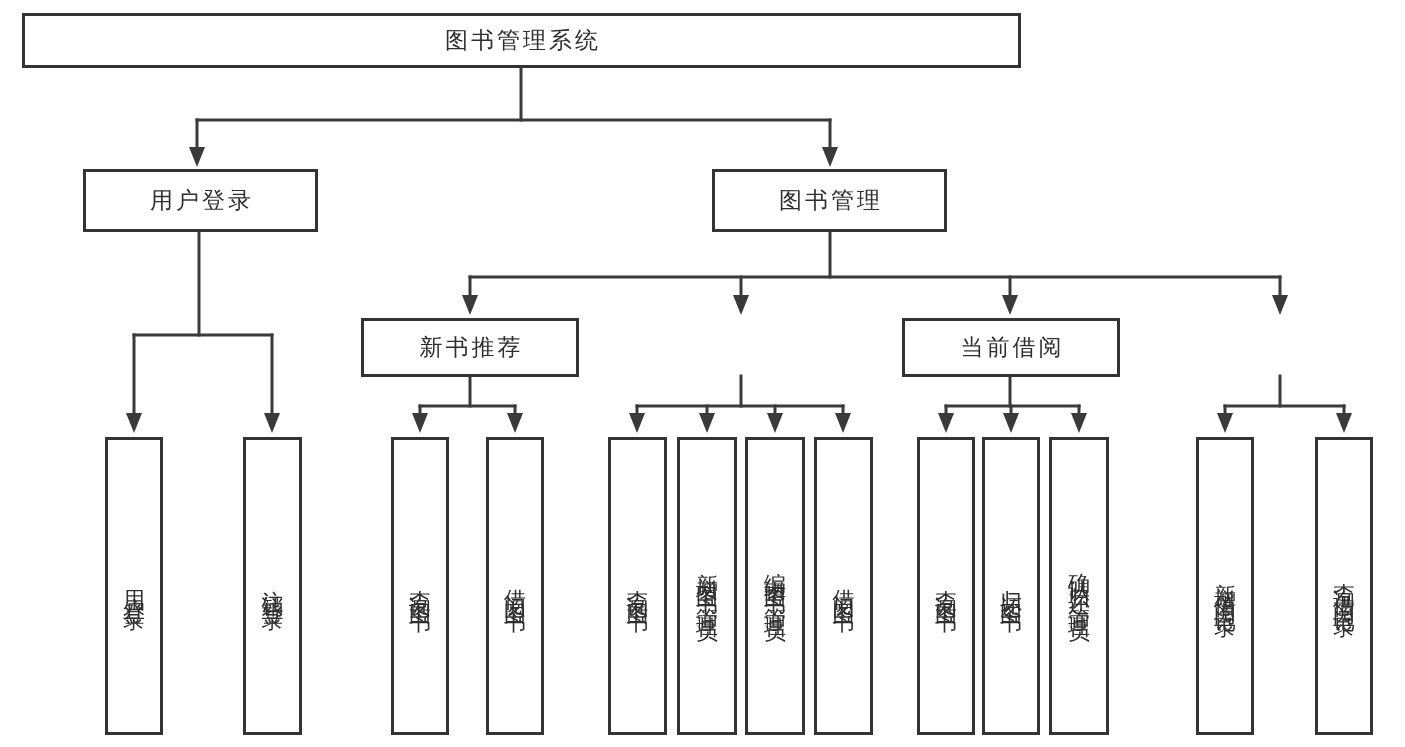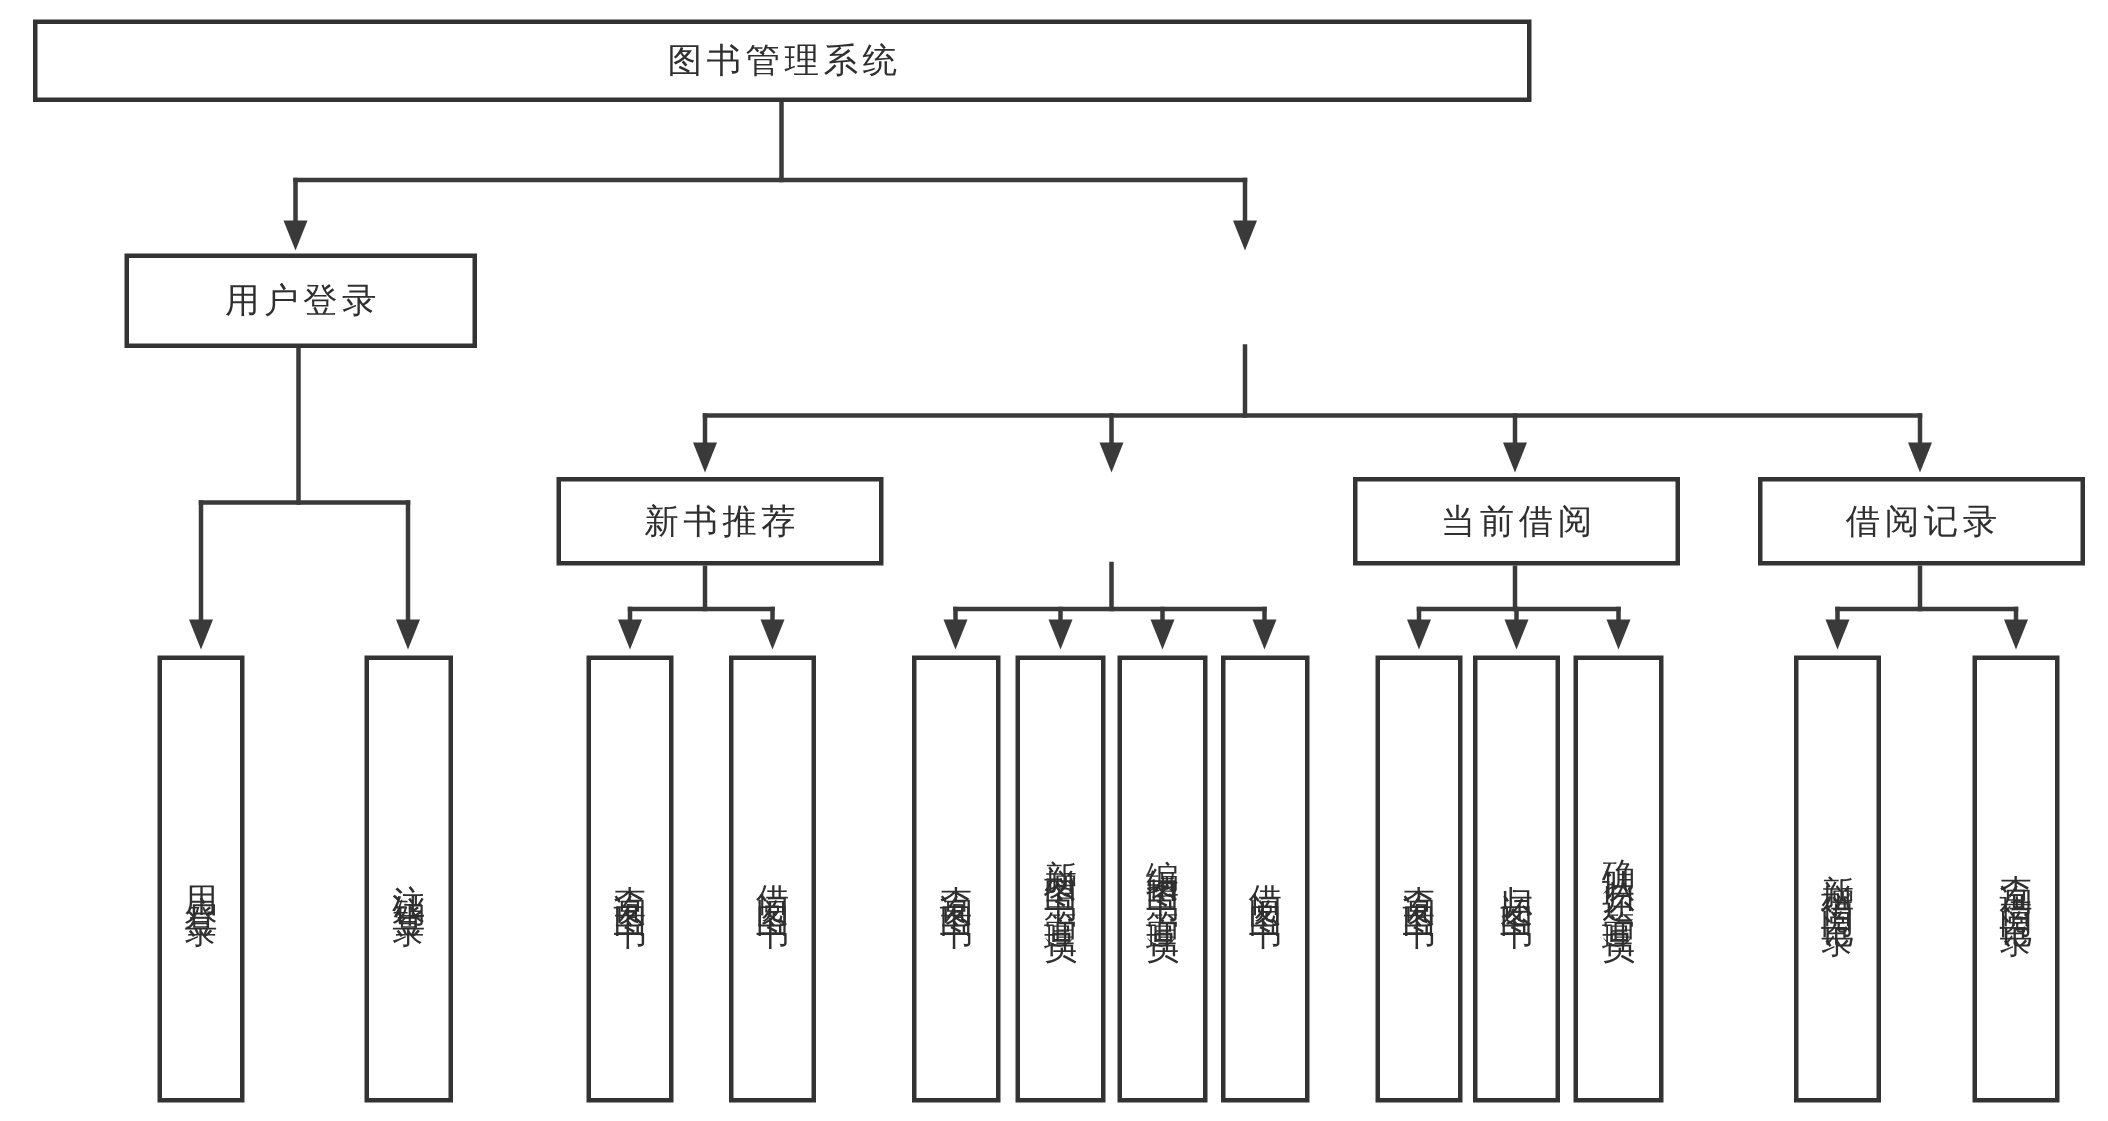--- a/index.html
+++ b/index.html
@@ -50,21 +50,21 @@
     text-orientation: mixed;
     font-size: 22px;
     letter-spacing: 7px;
     line-height: 1;
     white-space: nowrap;
   }
   .root-box   { left: 22px;  top: 13px;  width: 999px; height: 55px; }
   .l2a        { left: 83px;  top: 169px; width: 235px; height: 63px; }
   .l2b        { left: 712px; top: 169px; width: 235px; height: 63px; }
   .l3         { top: 318px; height: 59px; width: 218px; }
-  .l3a { left: 361px; margin-left: 10px; }
+  .l3a { left: 361px; }
   .l3b { left: 633px; }
   .l3c { left: 902px; }
   .l3d { left: 1172px; }
   .g1x1 { left: 105px;  width: 58px; }
   .g1x2 { left: 243px;  width: 59px; }
   .g2x1 { left: 391px;  width: 58px; }
   .g2x2 { left: 486px;  width: 58px; }
   .g3x1 { left: 608px;  width: 59px; }
   .g3x2 { left: 677px;  width: 60px; }
   .g3x3 { left: 745px;  width: 60px; }
@@ -166,30 +166,30 @@
     </g>
   </svg>
 
   <div class="node root-box">
     <span class="lbl">图书管理系统</span>
   </div>
 
   <div class="node l2a">
     <span class="lbl">用户登录</span>
   </div>
+  <div class="node l2b">
+    <span class="lbl">图书管理</span>
+  </div>
 
   <div class="node l3 l3a">
     <span class="lbl">新书推荐</span>
   </div>
   <div class="node l3 l3c">
     <span class="lbl">当前借阅</span>
   </div>
-  <div class="node l3 l3d">
-    <span class="lbl">借阅记录</span>
-  </div>
 
   <div class="leaf g1x1">
     <span class="vtxt">用户登录</span>
   </div>
   <div class="leaf g1x2">
     <span class="vtxt">注销登录</span>
   </div>
 
   <div class="leaf g2x1">
     <span class="vtxt">查询图书</span>

